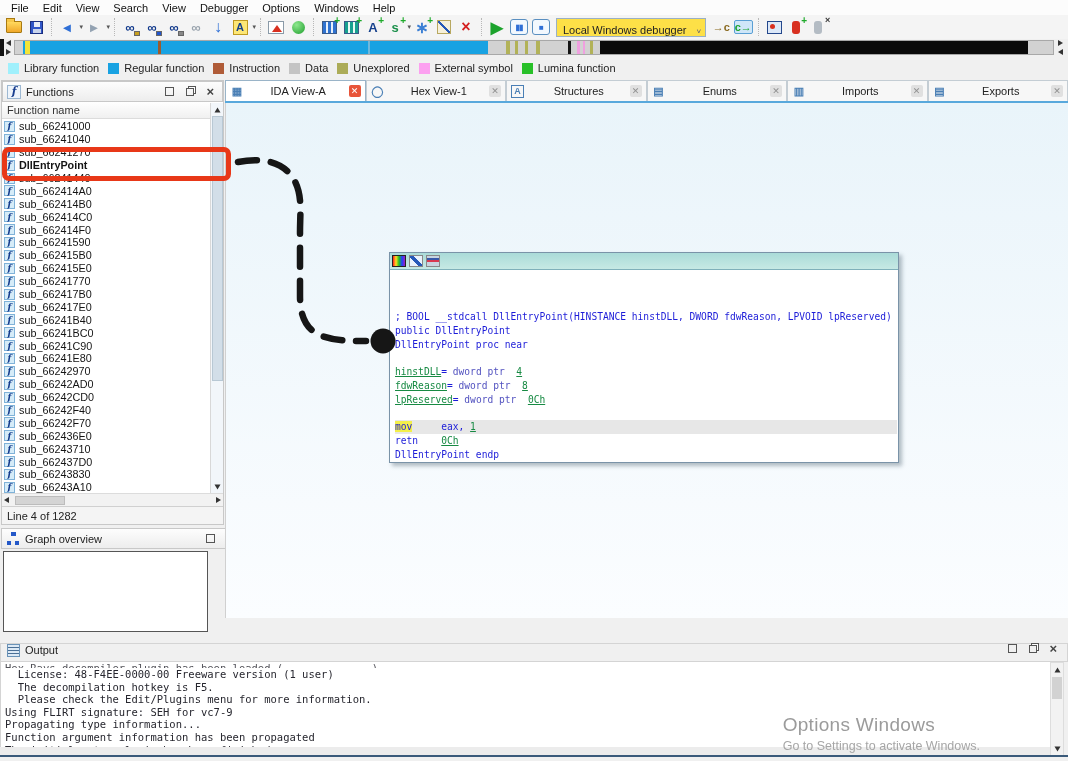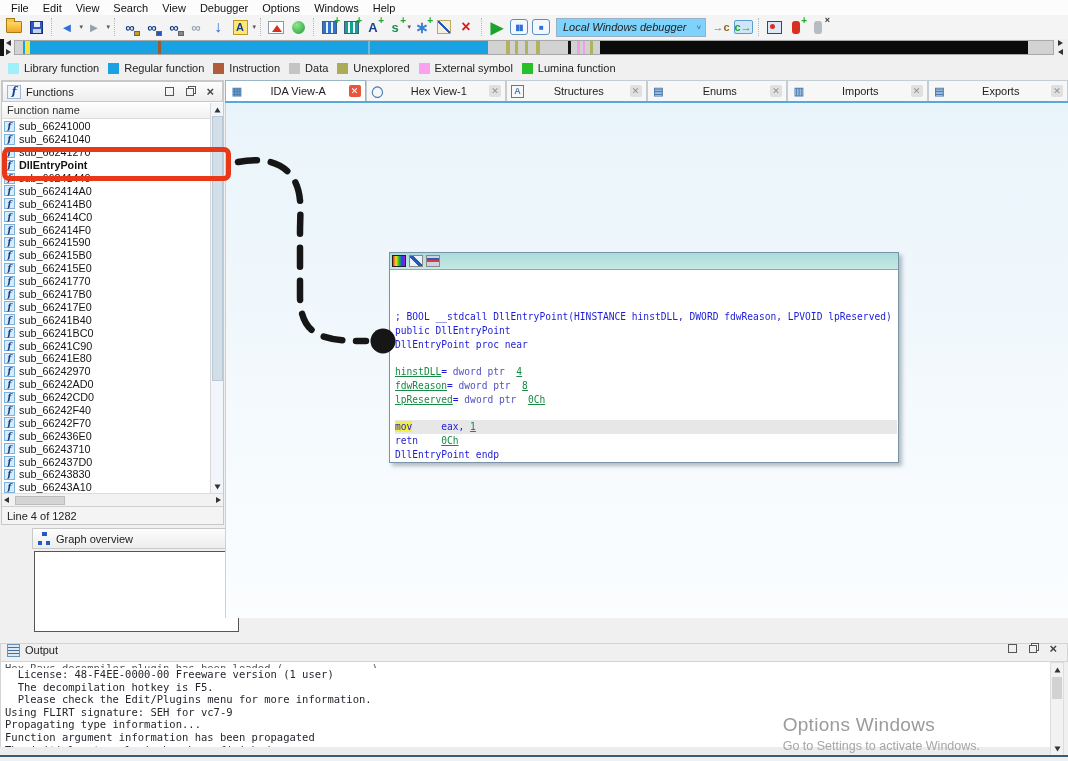--- a/index.html
+++ b/index.html
@@ -44,22 +44,22 @@
   .g-pencil { width:14px; height:14px; background:#f6f0da; border:1px solid #b8a860;
             background-image:linear-gradient(45deg, transparent 42%, #2658b8 42%, #2658b8 58%, transparent 58%); }
   .g-btnbox { width:18px; height:16px; border:1px solid #5a8fc0; border-radius:3px; background:#f2f8fe;
             color:#2f6fd6; font-size:8px; letter-spacing:-1px; }
   .g-stepc { color:#8a6a20; font-size:11px; }
   .g-stepc2 { color:#1ca32c; font-size:11px; background:#cfe6f8; border:1px solid #5a9fd4; border-radius:2px; }
   .g-dbgwin { width:15px; height:13px; border:1px solid #24488c; background:#dce8f8; position:relative; }
   .g-dbgwin::before { content:""; position:absolute; left:2px; top:2px; width:5px; height:5px; background:#d83020; border-radius:50%; }
   .g-bpadd { width:8px; height:13px; background:#d83020; border-radius:3px; }
   .g-bpdel { width:8px; height:13px; background:#b4bcc4; border-radius:3px; }
-  .tb-select { display:flex; align-items:center; height:19px; border:1px solid #9ab0c4; background:#7dd3fc;
-               padding:0 4px 0 6px; margin:0 4px; font-size:11px; color:#222;font-style:italic; }
+  .tb-select { display:flex; align-items:flex-end; height:19px; border:1px solid #9ab0c4; background:#fde047;
+               padding:0 4px 0 6px; margin:0 4px; font-size:11px; color:#222; }
   .tb-select .sel-arrow { margin-left:10px; font-size:8px; color:#557; }
 
   
   #navrow { position:absolute; left:0; top:39px; width:1068px; height:18px; }
   .nav-black-strip { position:absolute; left:0; top:0; width:4px; height:17px; background:#141414; }
   .band-arrows { position:absolute; top:0; width:9px; height:17px; display:flex; flex-direction:column;
                  align-items:center; justify-content:space-between; padding:1px 0; }
   .tri { width:0; height:0; }
   .tri.l { border-top:3px solid transparent; border-bottom:3px solid transparent; border-right:5px solid #333; }
   .tri.r { border-top:3px solid transparent; border-bottom:3px solid transparent; border-left:5px solid #333; }
@@ -100,21 +100,21 @@
   #fn-vscroll { position:absolute; right:0; top:22px; width:13px; bottom:31px; background:#f2f6fa; border-left:1px solid #d8d8d8; }
   #fn-vthumb { position:absolute; left:1px; top:13px; width:11px; height:265px; background:#d2dee8; border:1px solid #b8c8d4; }
   #fn-hscroll { position:absolute; left:0; bottom:18px; right:0; height:13px; background:#f2f2f2; border-top:1px solid #dcdcdc;
                 display:flex; align-items:center; justify-content:space-between; padding:0 2px; }
   #fn-hthumb { position:absolute; left:13px; top:2px; width:50px; height:9px; background:#d4d4d4; border:1px solid #bcbcbc; }
   #fn-status { position:absolute; left:0; bottom:0; right:0; height:18px; background:#f4f4f4; border-top:1px solid #d0d0d0;
                display:flex; align-items:center; padding-left:5px; color:#222; }
   .sb-arrow { display:flex; align-items:center; justify-content:center; width:11px; height:11px; }
 
   
-  #overview-panel { position:absolute; left:1px; top:528px; width:263px; height:112px;margin-left:31px; }
+  #overview-panel { position:absolute; left:1px; top:528px; width:263px; height:112px; }
   .g-tree { position:relative; width:14px; height:13px; }
   .g-tree::before { content:""; position:absolute; top:0; left:5px; width:5px; height:4px; background:#2458c8; }
   .g-tree::after { content:""; position:absolute; bottom:0; left:1px; width:4px; height:4px; background:#2458c8;
                    box-shadow:8px 0 #2458c8; }
   #overview-box { position:absolute; left:2px; top:23px; width:205px; height:81px; background:#fff; border:1px solid #555; }
 
   
   #tabbar { position:absolute; left:225px; top:80px; width:843px; height:21px; display:flex; }
   .tab { flex:1; display:flex; align-items:center; height:21px; border:1px solid #c4cdd4; border-bottom:none;
          background:#f7f7f7; padding:0 4px; position:relative; }

